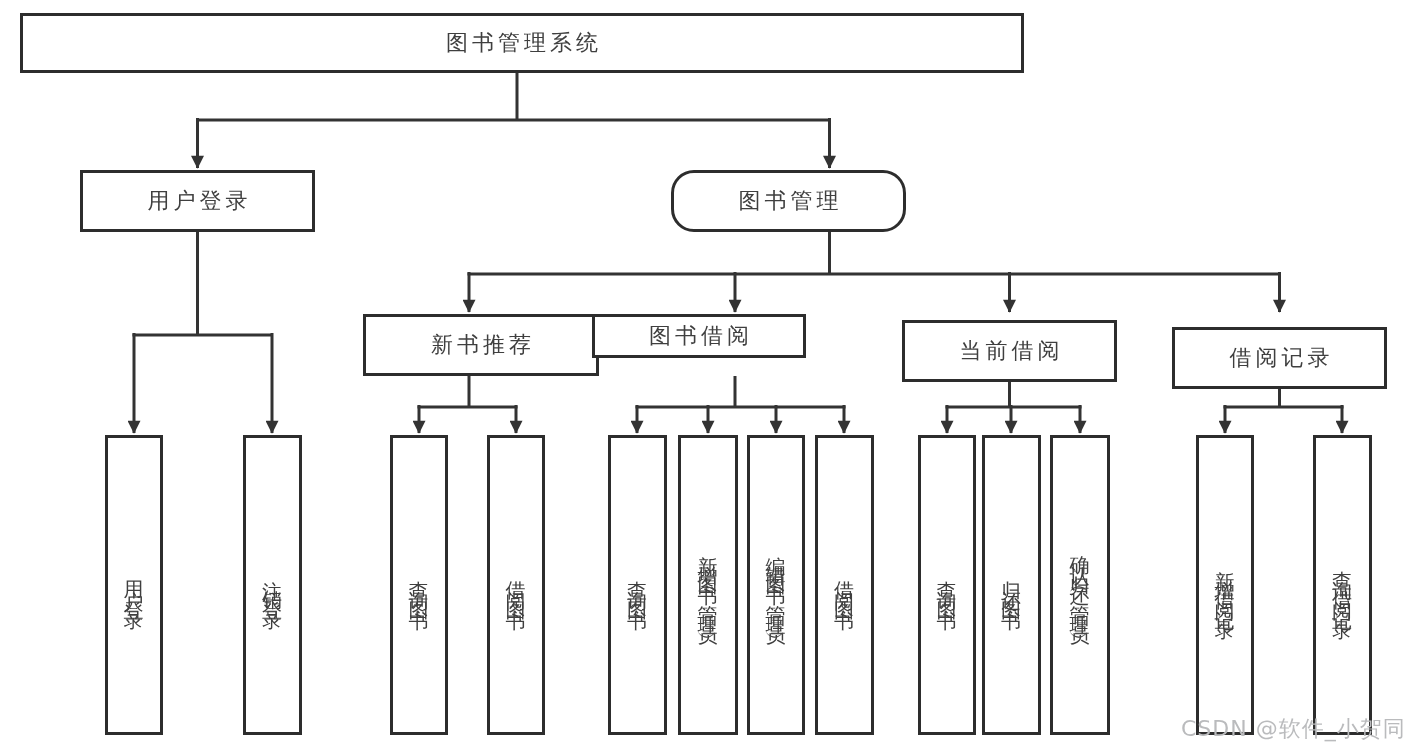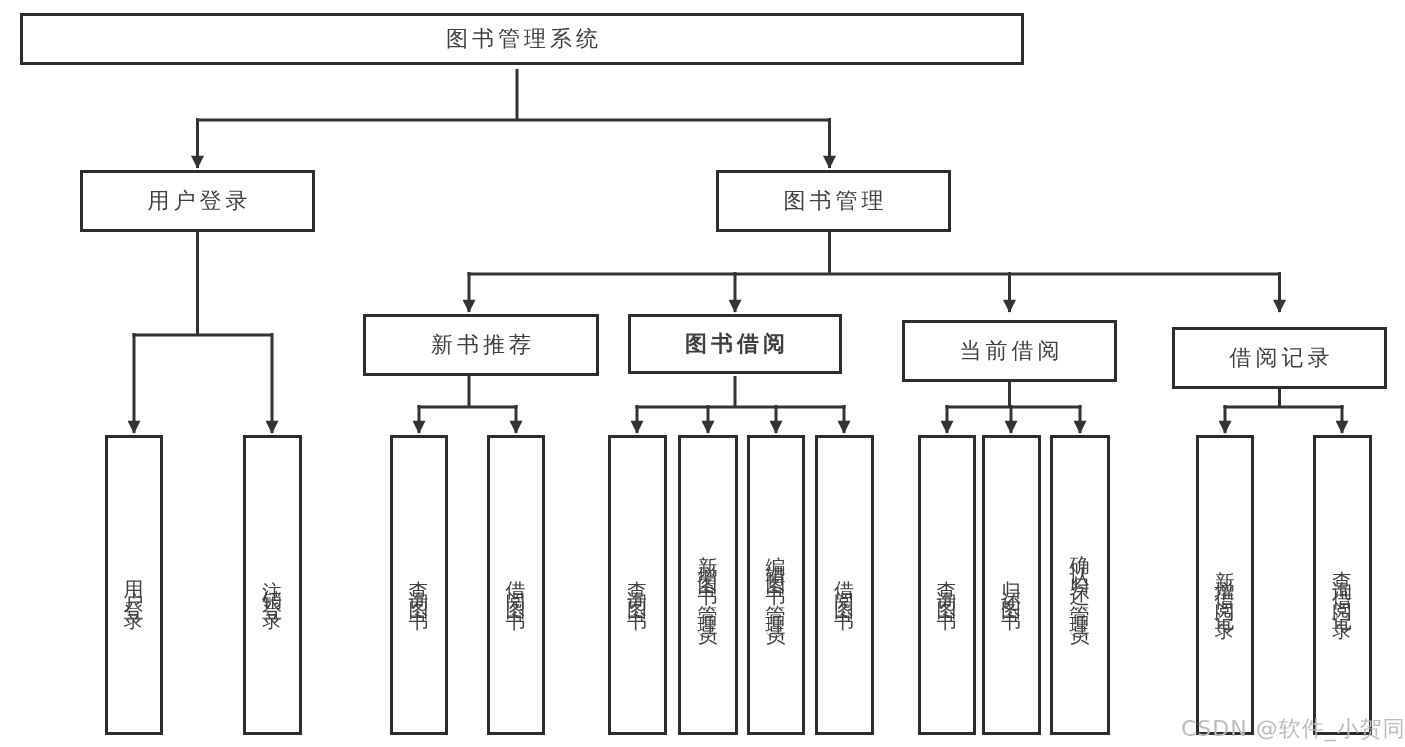--- a/index.html
+++ b/index.html
@@ -70,27 +70,27 @@
       <path d="M947 405 V433" marker-end="url(#arw)"></path>
       <path d="M1011 405 V433" marker-end="url(#arw)"></path>
       <path d="M1080 405 V433" marker-end="url(#arw)"></path>
 
       <path d="M1279.5 376 V407 M1223.5 407 H1343.5"></path>
       <path d="M1225 405 V433" marker-end="url(#arw)"></path>
       <path d="M1342 405 V433" marker-end="url(#arw)"></path>
     </g>
   </svg>
 
-  <div class="hbox" style="left:20px; top:13px; width:1004px; height:52px;">图书管理系统</div>
+  <div class="hbox" style="left:20px; top:13px; width:1004px; height:60px;">图书管理系统</div>
 
   <div class="hbox" style="left:80px; top:170px; width:235px; height:62px;">用户登录</div>
-  <div class="hbox" style="left:716px; top:170px; width:235px; height:62px;">图书管理</div>
+  <div class="hbox" style="left:671px; top:170px; width:235px; height:62px;border-radius:23px;">图书管理</div>
 
   <div class="hbox" style="left:363px; top:314px; width:236px; height:62px;">新书推荐</div>
-  <div class="hbox" style="left:628px; top:314px; width:214px; height:60px;font-weight:bold;">图书借阅</div>
+  <div class="hbox" style="left:592px; top:314px; width:214px; height:44px;">图书借阅</div>
   <div class="hbox" style="left:902px; top:320px; width:215px; height:62px;">当前借阅</div>
   <div class="hbox" style="left:1172px; top:314px; width:215px; height:62px;margin-top:13px;">借阅记录</div>
 
   <div class="vbox" style="left:105px; top:435px; width:58px; height:300px;">
     <span>用户登录</span>
   </div>
   <div class="vbox" style="left:243px; top:435px; width:59px; height:300px;">
     <span>注销登录</span>
   </div>
 

